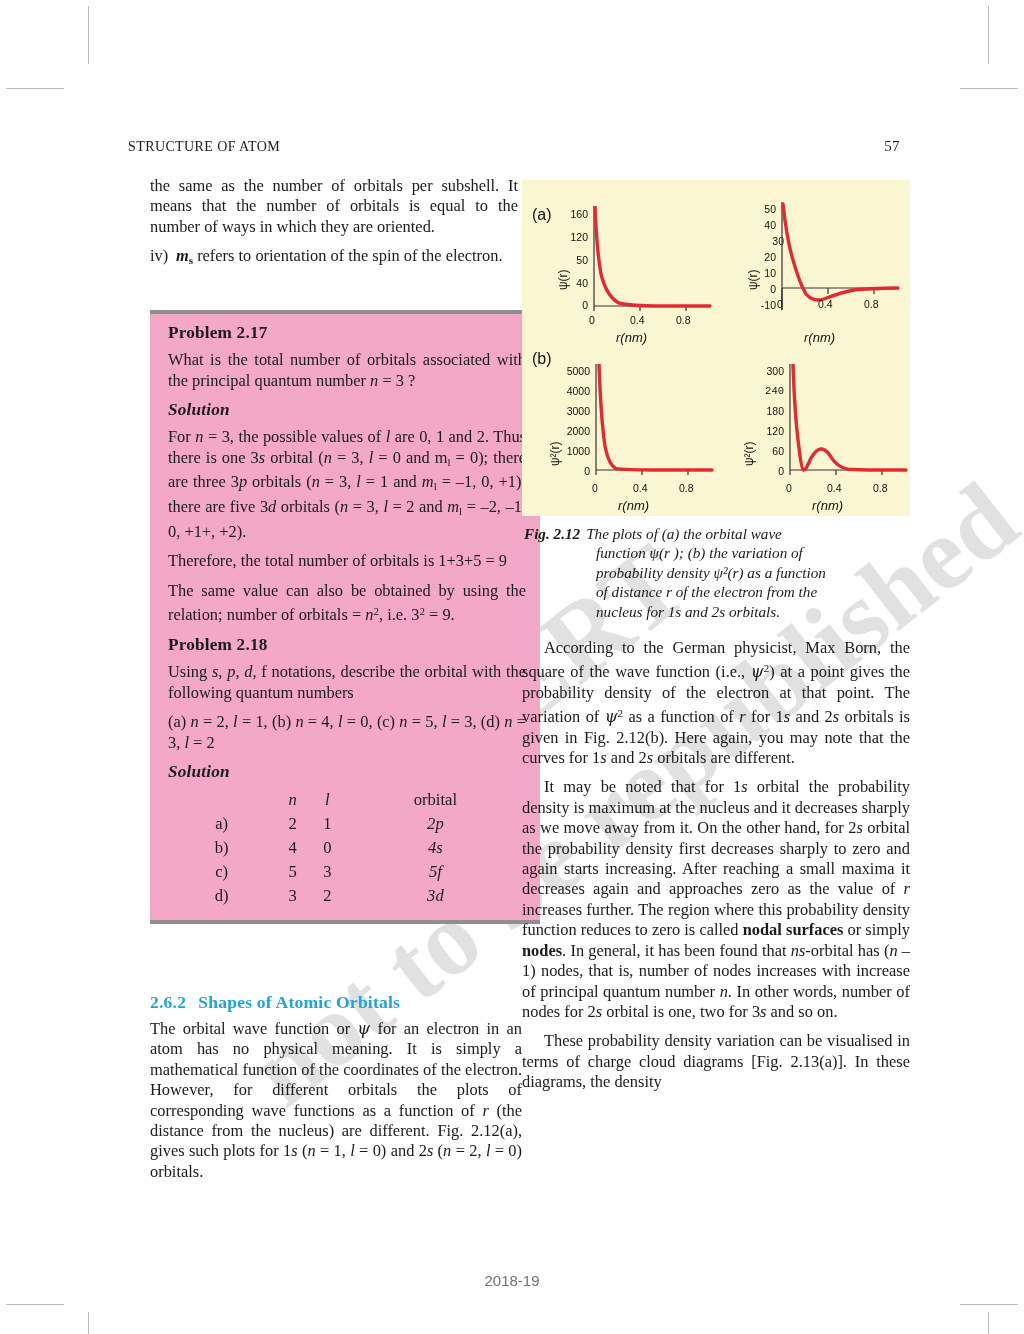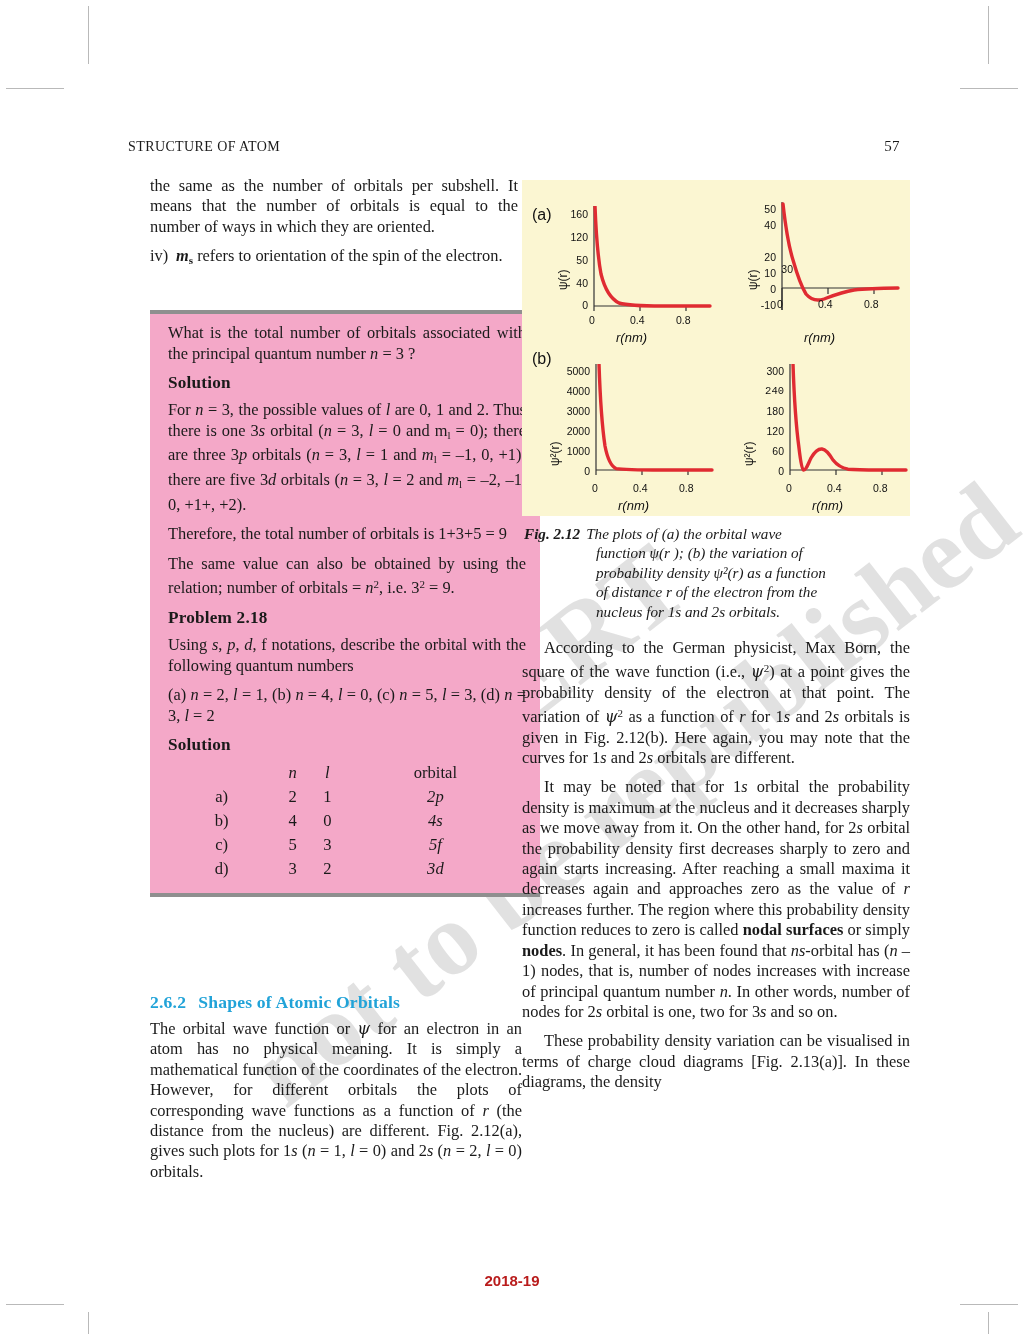--- a/index.html
+++ b/index.html
@@ -57,21 +57,21 @@
     background:#f4a8c8;
     border-top:4px solid #8f8f8f;
     border-bottom:4px solid #8f8f8f;
     box-sizing:border-box;
     padding:9px 14px 12px 18px;
   }
   .probbox h4{
     margin:0 0 7px 0;font-size:17.2px;font-weight:bold;
     font-family:"Liberation Serif",serif;letter-spacing:.2px;
   }
-  .probbox h4.tight{margin-top:4px;}
+  .probbox h4.tight{margin-top:4px;font-style:italic;}
   .probbox p{
     margin:0 0 9px 0;font-size:16.4px;line-height:20.6px;
     text-align:justify;
   }
   table.soln{
     width:100%;border-collapse:collapse;margin:1px 0 0 0;
     font-size:16.6px;
   }
   table.soln th{
     font-weight:normal;font-style:italic;padding:1px 0 2px 0;text-align:center;
@@ -134,21 +134,21 @@
     position:absolute;color:rgba(120,120,120,.22);
     font-family:"Liberation Serif",serif;font-weight:bold;
     white-space:nowrap;
   }
   .wm .w1{left:330px;top:790px;font-size:108px;transform:rotate(-38deg);transform-origin:left bottom;}
   .wm .w2{left:300px;top:1010px;font-size:104px;transform:rotate(-38deg);transform-origin:left bottom;}
 
   
   .footer{
     position:absolute;left:0;top:1272px;width:1024px;text-align:center;
-    font-family:"Liberation Sans",sans-serif;font-size:15px;font-weight:bold;color:#b91c1c;
+    font-family:"Liberation Sans",sans-serif;font-size:15px;font-weight:normal;color:#737373;
   }
 </style>
 </head>
 <body>
 
 <div class="page">
 
   <div class="crop v" style="left:88px;top:6px;"></div>
   <div class="crop h" style="left:6px;top:88px;"></div>
   <div class="crop v" style="left:988px;top:6px;"></div>
@@ -174,20 +174,21 @@
 
       <p class="body noind">the same as the number of orbitals per subshell. It means that the number of orbitals is equal to the number of ways in which they are oriented.</p>
 
       <div class="listrow">
         <span class="mk">iv)</span>
         <span class="tx"><b><i>m</i><span class="sub">s</span></b><span> refers to orientation of the spin of the electron.</span></span>
       </div>
 
       <div class="probbox">
 
+        <h4>Problem 2.17</h4>
 
         <p><span>What is the total number of orbitals associated  with the principal quantum number </span><i>n</i><span> = 3 ?</span></p>
 
         <h4 class="tight">Solution</h4>
 
         <p><span>For </span><i>n</i><span> = 3, the possible values of </span><i>l</i><span> are 0, 1 and 2. Thus there is one 3</span><i>s</i><span> orbital (</span><i>n</i><span> = 3, </span><i>l</i><span> = 0 and m</span><span class="sub">l</span><span> = 0); there are three 3</span><i>p</i><span> orbitals (</span><i>n</i><span> = 3, </span><i>l</i><span> = 1 and </span><i>m</i><span class="sub">l</span><span> = –1, 0, +1); there are five 3</span><i>d</i><span> orbitals (</span><i>n</i><span> = 3, </span><i>l</i><span> = 2 and </span><i>m</i><span class="sub">l</span><span> = –2, –1, 0, +1+, +2).</span></p>
 
         <p>Therefore, the total number of orbitals is 1+3+5 = 9</p>
 
         <p><span>The same value can also be obtained by using the relation; number of orbitals = </span><i>n</i><span class="sup">2</span><span>, i.e.  3</span><span class="sup">2</span><span> = 9.</span></p>
@@ -270,21 +271,21 @@
           <div class="tick" style="left:29px;top:116px;">0</div>
           <div class="tick" style="left:70px;top:116px;">0.4</div>
           <div class="tick" style="left:116px;top:116px;">0.8</div>
           <div class="axis-title" style="left:56px;top:132px;"><i>r(nm)</i></div>
         </div>
 
         <div class="panel" style="left:228px;top:18px;width:152px;height:132px;">
           <div class="ylab" style="left:-4px;top:92px;">ψ(r)</div>
           <div class="tick r" style="left:0px;top:5px;width:26px;">50</div>
           <div class="tick r" style="left:0px;top:21px;width:26px;">40</div>
-          <div class="tick r" style="left:17px;top:37px;width:26px;margin-top:28px;">30</div>
+          <div class="tick r" style="left:8px;top:37px;width:26px;">30</div>
           <div class="tick r" style="left:0px;top:53px;width:26px;">20</div>
           <div class="tick r" style="left:0px;top:69px;width:26px;">10</div>
           <div class="tick r" style="left:0px;top:85px;width:26px;">0</div>
           <div class="tick r" style="left:-4px;top:101px;width:30px;">-10</div>
           <svg width="122" height="124" style="position:absolute;left:30px;top:4px;">
             <line x1="2" y1="0" x2="2" y2="108" stroke="#333" stroke-width="1.2"></line>
             <line x1="2" y1="86" x2="118" y2="86" stroke="#333" stroke-width="1.2"></line>
             <line x1="2" y1="86" x2="2" y2="108" stroke="#333" stroke-width="1.2"></line>
             <line x1="48" y1="86" x2="48" y2="92" stroke="#333" stroke-width="1.2"></line>
             <line x1="94" y1="86" x2="94" y2="92" stroke="#333" stroke-width="1.2"></line>

